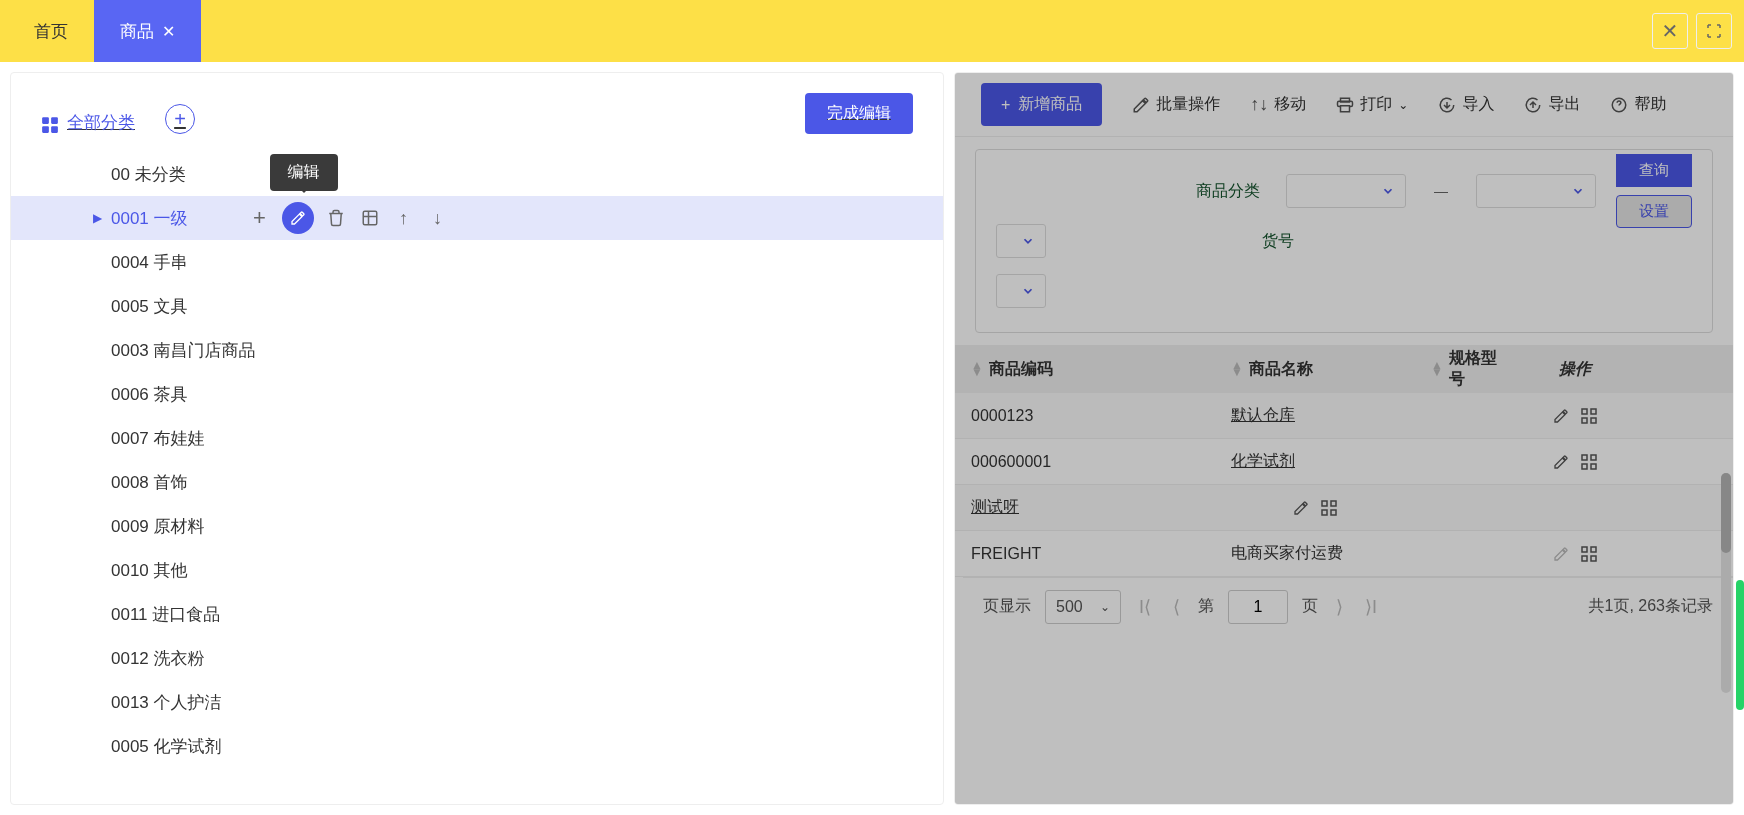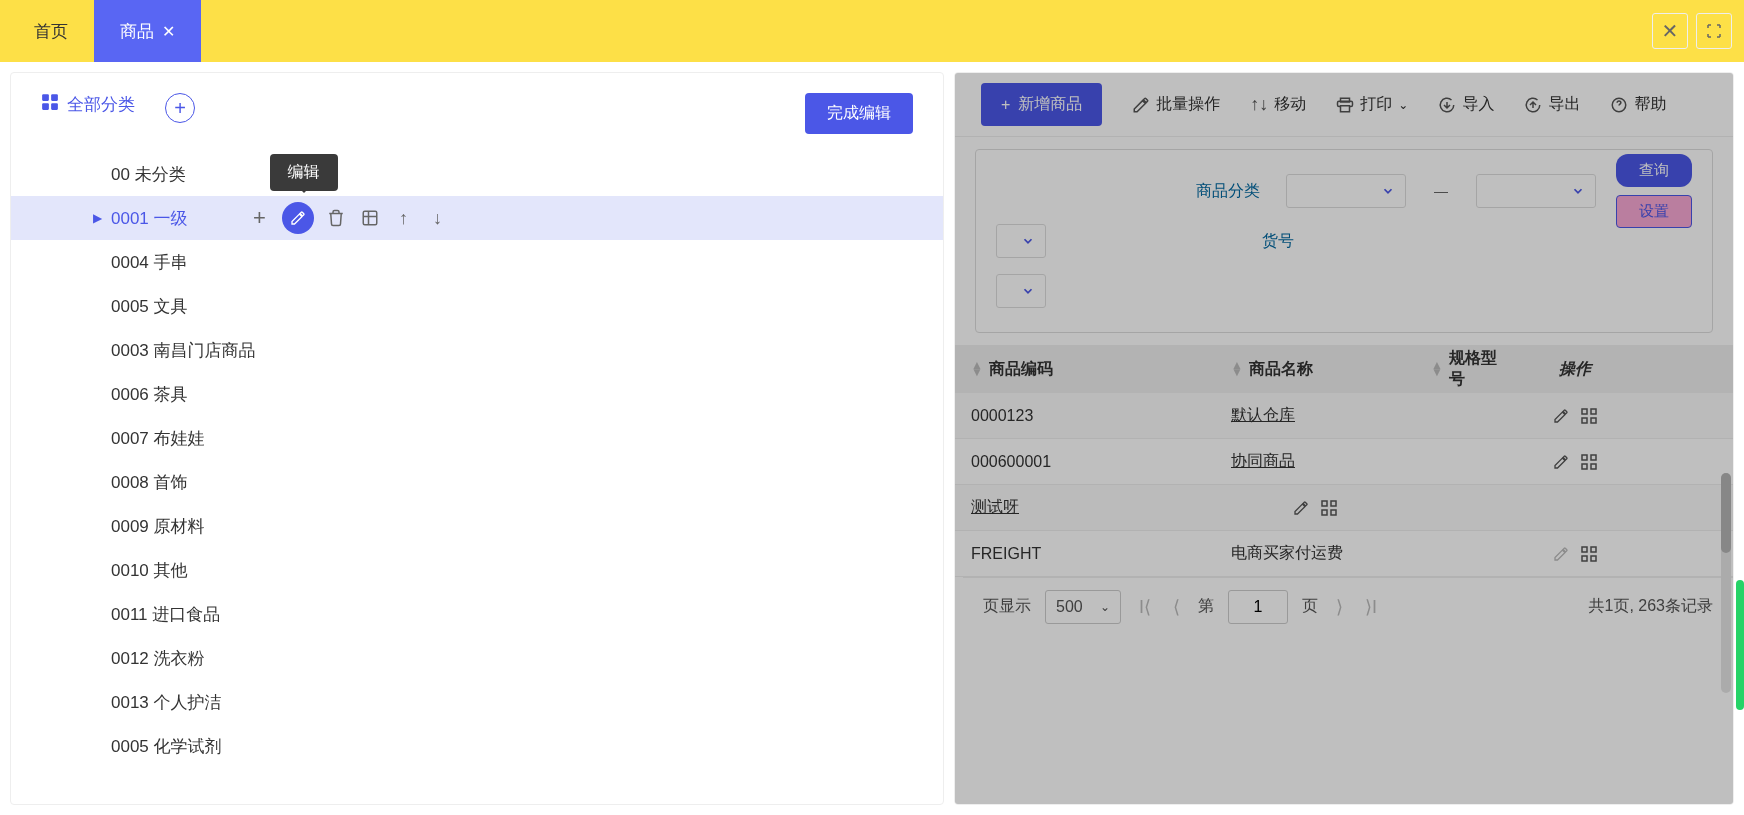--- a/index.html
+++ b/index.html
@@ -58,22 +58,23 @@
   background: #fff;
   border: 1px solid #eee;
   border-radius: 4px;
   padding: 20px 0 0 0;
   display: flex;
   flex-direction: column;
   min-width: 0;
 }
 .left-header {
   display: flex;
-  align-items: flex-start;
+  align-items: flex-end;
   padding: 0 30px 18px 30px;
+  text-decoration: underline;
 }
 .grid-icon {
   color: #4b57e7;
   margin-right: 8px;
   font-size: 16px;
 }
 .all-cats {
   color: #4b57e7;
   font-size: 17px;
   cursor: pointer;
@@ -235,44 +236,44 @@
   margin: 12px 20px;
   padding: 16px 20px;
   border-radius: 4px;
 }
 .filter-row {
   display: flex;
   align-items: center;
   height: 50px;
   gap: 20px;
 }
-.f-label { font-size: 16px; color: #0369a1; min-width: 70px; }
+.f-label { font-size: 16px; color: #14532d; min-width: 70px; }
 .f-sel {
   width: 120px;
   height: 34px;
   border: 1px solid #ddd;
   border-radius: 3px;
   display: flex;
   align-items: center;
   justify-content: flex-end;
   padding: 0 10px;
   color: #4b57e7;
 }
 .dash { color: #666; padding: 0 8px; }
 .f-btns { display: flex; flex-direction: column; gap: 8px; margin-left: auto; }
 .f-query {
   background: #4b57e7;
   color: #fff;
   border: none;
-  border-radius: 12px;
+  border-radius: 0;
   padding: 7px 22px;
   font-size: 15px;
 }
 .f-settings {
-  background: #f9a8d4;
+  background: #e5e5e5;
   color: #4b57e7;
   border: 1.5px solid #4b57e7;
   border-radius: 4px;
   padding: 6px 22px;
   font-size: 15px;
 }
 
 
 .tbl { width: 100%; }
 .tbl-head {
@@ -618,21 +619,21 @@
                     <rect x="10" y="10" width="5" height="5"></rect>
                   </svg>
                 </span>
               </div>
             </div>
             <div class="tbl-row">
               <div class="td col-code">
                 <span>000600001</span>
               </div>
               <div class="td col-name">
-                <span class="link">协同商品</span>
+                <span class="link">化学试剂</span>
               </div>
               <div class="td col-spec"></div>
               <div class="td col-op">
                 <span class="op-ico">
                   <svg width="16" height="16" viewBox="0 0 24 24" fill="none" stroke="currentColor" stroke-width="2">
                     <path d="M3 17.25V21h3.75L17.81 9.94l-3.75-3.75L3 17.25zM20.71 7.04a1 1 0 0 0 0-1.41l-2.34-2.34a1 1 0 0 0-1.41 0l-1.83 1.83 3.75 3.75 1.83-1.83z"></path>
                   </svg>
                 </span>
                 <span class="op-ico">
                   <svg width="16" height="16" viewBox="0 0 16 16" fill="none" stroke="currentColor" stroke-width="1.5">

